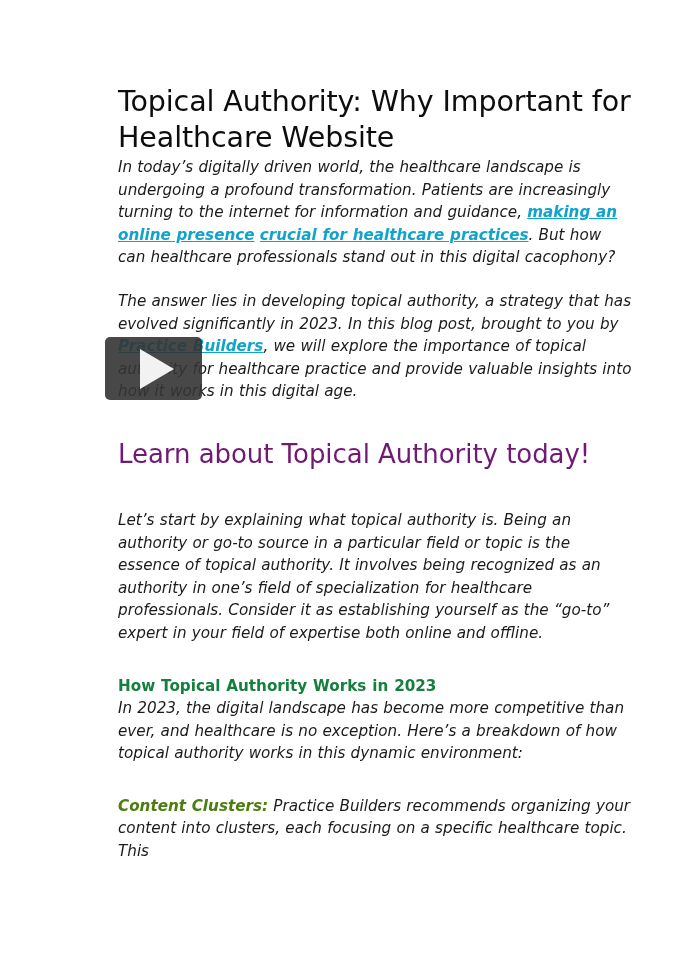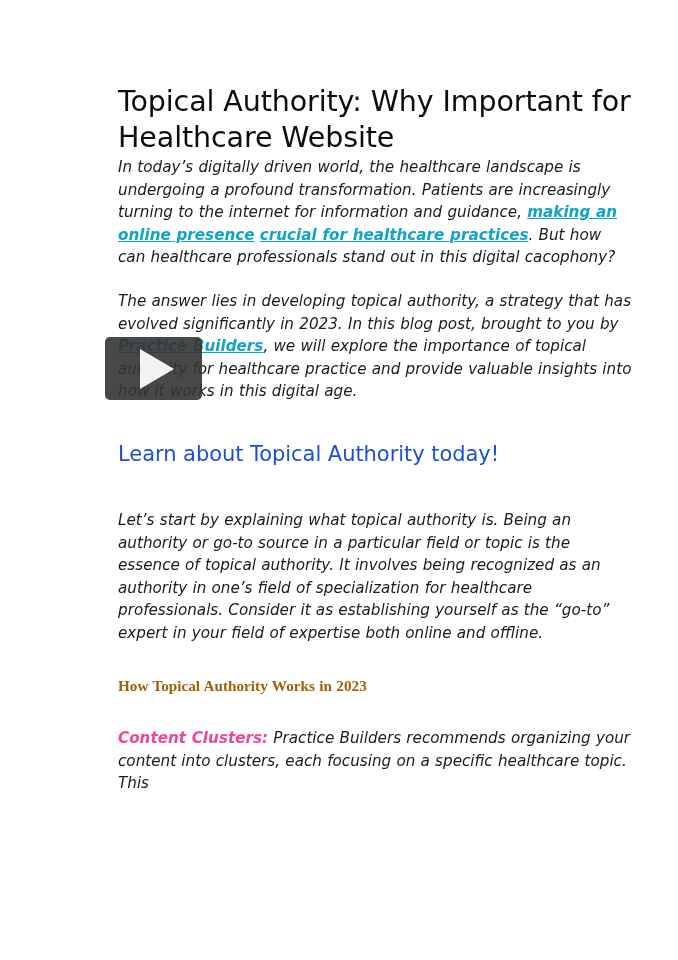--- a/index.html
+++ b/index.html
@@ -69,44 +69,43 @@
   .lnk {
     color: #10a3cb;
     font-weight: bold;
     text-decoration: underline;
     text-underline-offset: 1px;
     cursor: pointer;
   }
 
   
   .section-heading {
-    font-size: 21px;
+    font-size: 26px;
     line-height: 28px;
     font-weight: 400;
-    color: #1d4ed8;
+    color: #701a75;
     margin: 0;
     padding: 0;
     letter-spacing: -0.05px;
   }
 
   
   .sub-heading {
     font-size: 15.2px;
     line-height: 22.6px;
     font-weight: bold;
-    color: #a16207;
+    color: #15803d;
     margin: 0;
     padding: 0;
     word-spacing: 0.6px;
-    font-family: Liberation Serif, serif;
   }
 
   .bold-lead {
     font-weight: bold;
-    color: #ec4899;
+    color: #4d7c0f;
   }
 
   
   .gap-sm  { height: 21px; }
   .gap-md  { height: 30px; }
   .gap-lg  { height: 37px; }
   .gap-xl  { height: 41px; }
 
   
   .video-overlay {
@@ -152,20 +151,21 @@
     <h2 class="section-heading">Learn about Topical Authority today!</h2>
 
     <div class="gap-xl"></div>
 
     <p class="para tight">Let’s start by explaining  what topical authority is. Being an authority or go-to source in a particular  field  or topic is the essence of topical authority. It involves being  recognized as an authority in one’s field  of specialization for healthcare professionals. Consider it as establishing yourself as the “go-to” expert in your field  of expertise both online and offline.</p>
 
     <div class="gap-md"></div>
 
     <p class="sub-heading">How Topical Authority Works in  2023</p>
 
+    <p class="para tight">In 2023, the digital  landscape has become more competitive than ever, and healthcare is no exception. Here’s a breakdown of how topical authority works in this dynamic environment:</p>
 
     <div class="gap-md"></div>
 
     <p class="para tight"><span class="bold-lead">Content Clusters:</span><span> Practice Builders  recommends organizing your content into clusters, each focusing on a specific healthcare topic. This</span></p>
 
     <div class="gap-sm"></div>
 
 
   </div>
 

